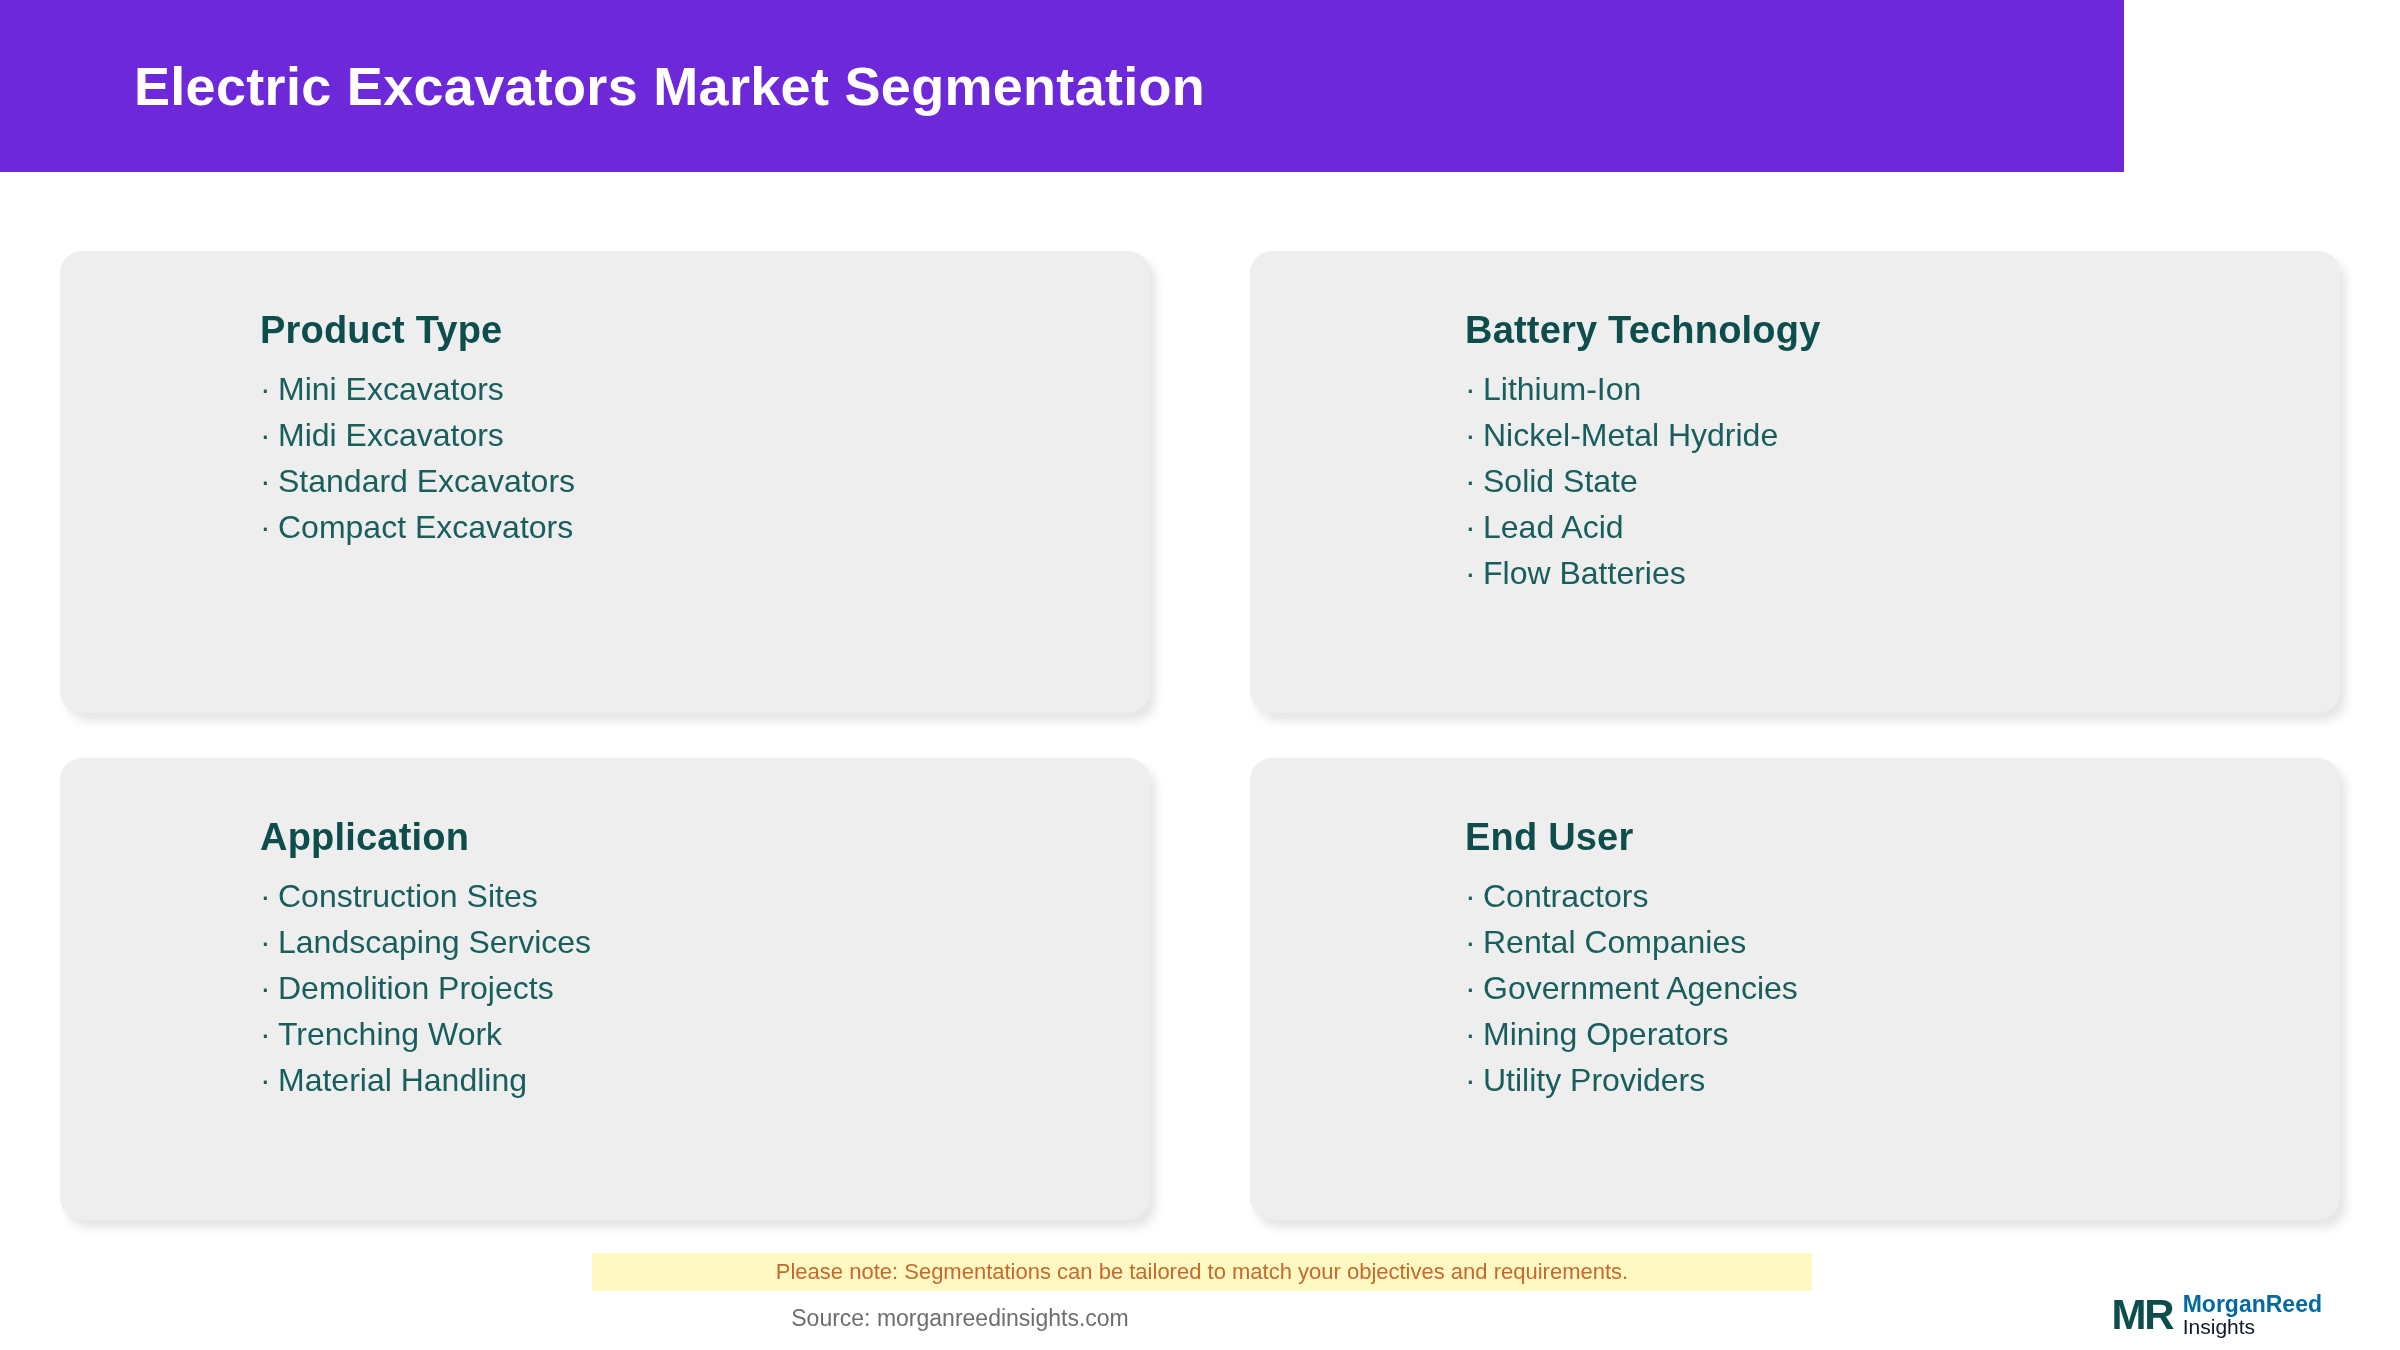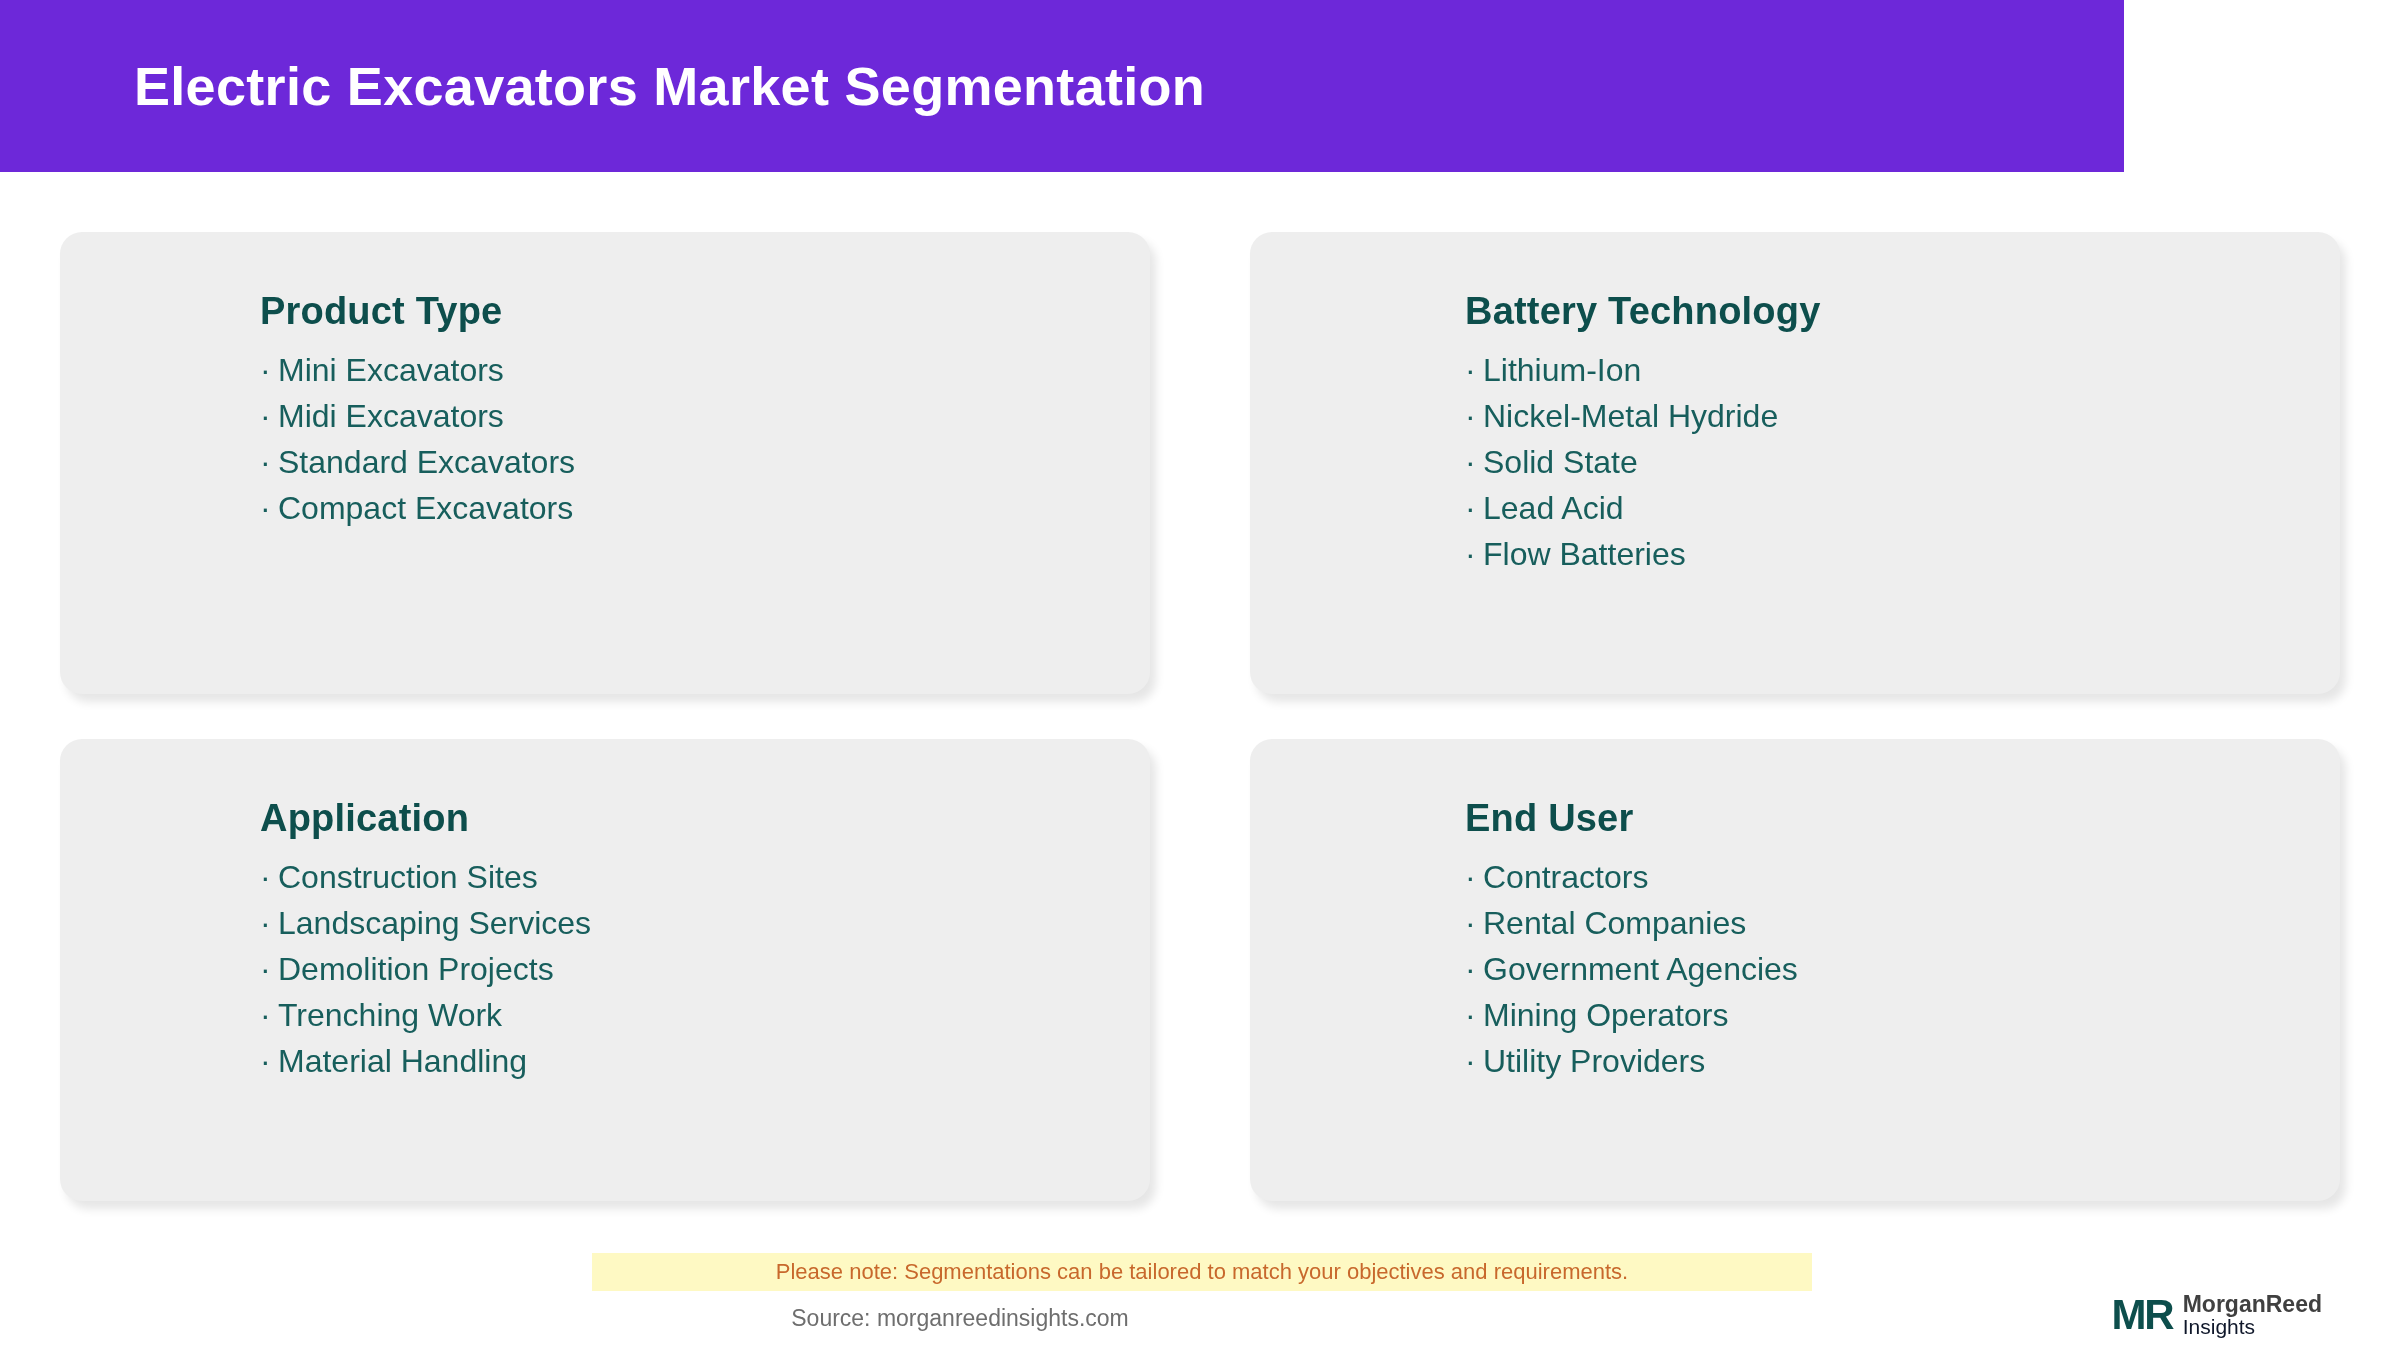--- a/index.html
+++ b/index.html
@@ -31,21 +31,21 @@
     color: #ffffff;
     font-size: 54px;
     font-weight: bold;
     letter-spacing: 0.3px;
   }
 
   
   .grid {
     position: absolute;
     left: 60px;
-    top: 232px;
+    top: 251px;
     width: 2280px;
     display: grid;
     grid-template-columns: 1090px 1090px;
     grid-column-gap: 100px;
     grid-row-gap: 45px;
   }
   .card {
     background: #eeeeee;
     border-radius: 22px;
     height: 462px;
@@ -124,21 +124,21 @@
     line-height: 1;
   }
   .logo-text {
     display: flex;
     flex-direction: column;
     line-height: 1.05;
   }
   .logo-text .l1 {
     font-size: 23px;
     font-weight: bold;
-    color: #404040;
+    color: #0369a1;
   }
   .logo-text .l2 {
     font-size: 21px;
     color: #0f172a;
   }
 </style>
 </head>
 <body>
 
 <div class="header">

